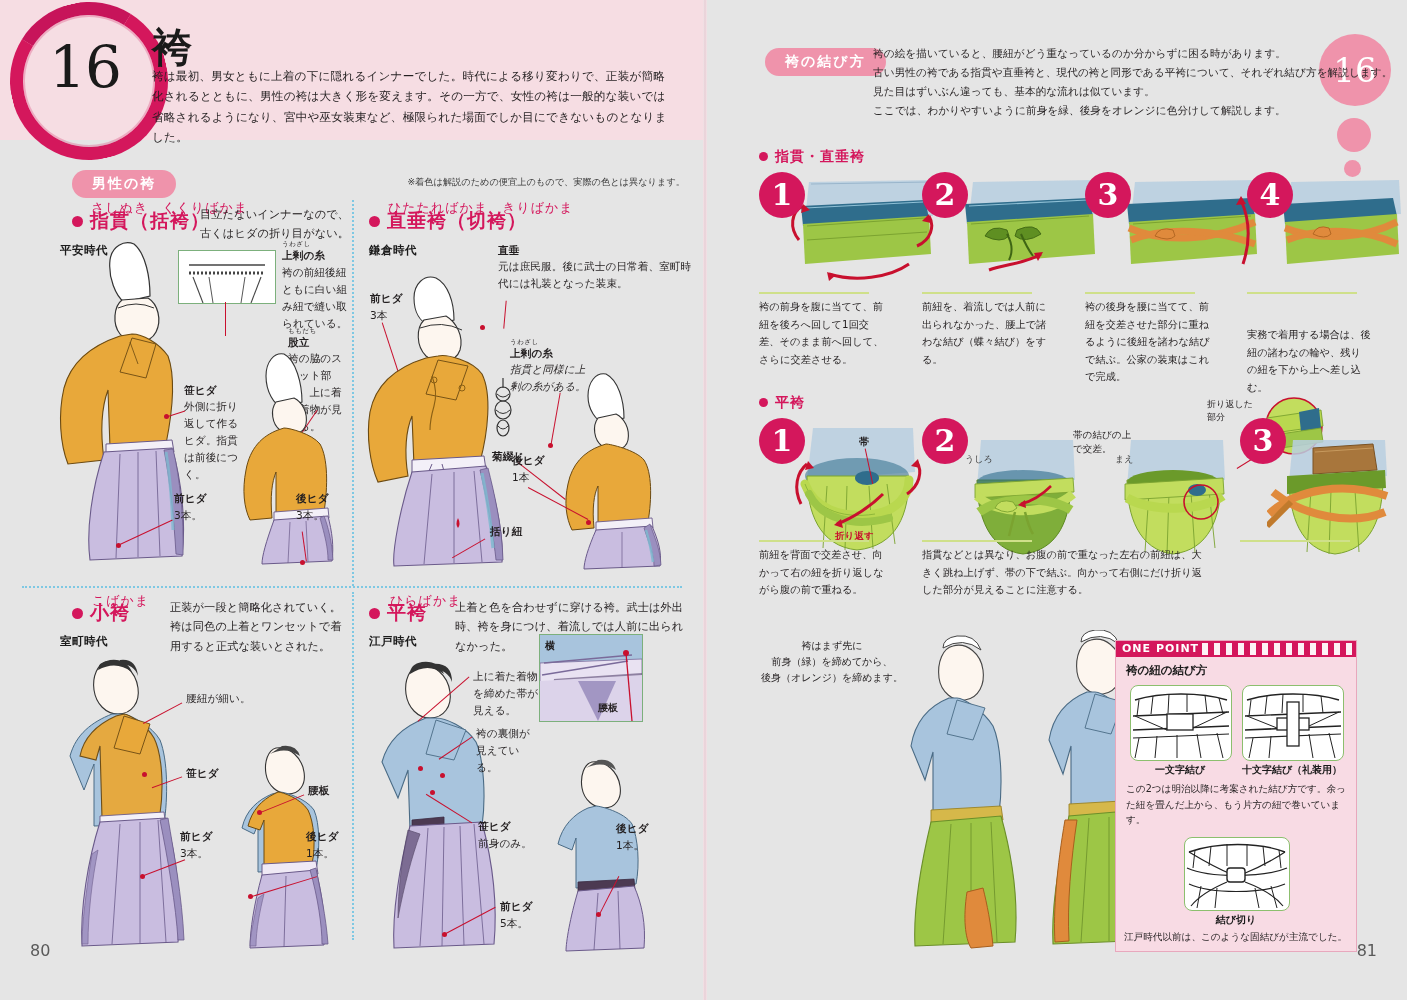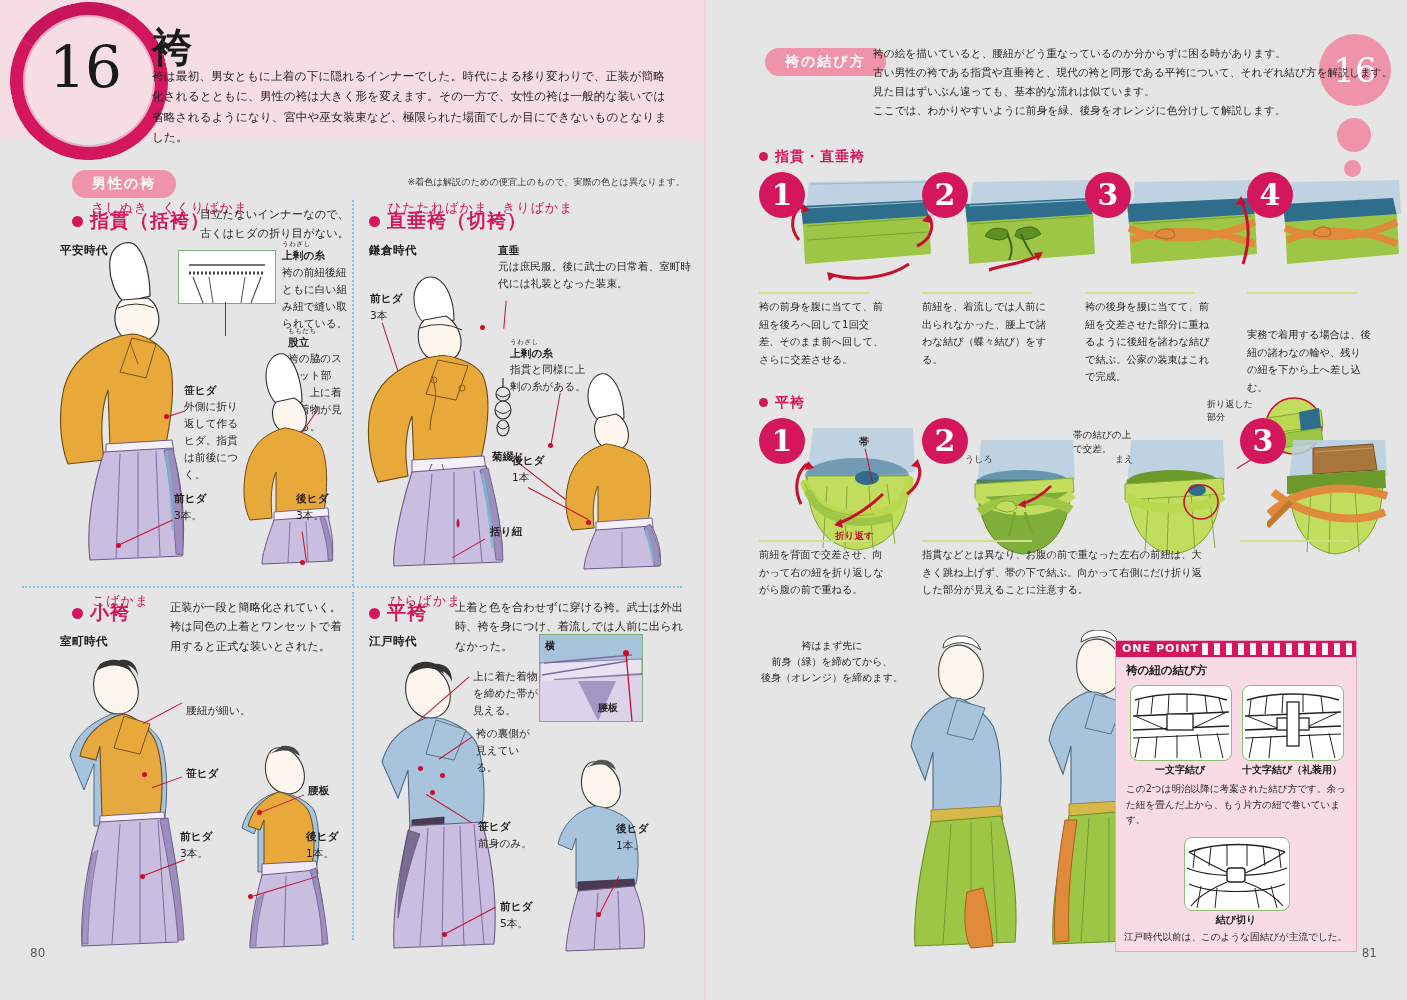--- a/index.html
+++ b/index.html
@@ -48,21 +48,21 @@
     background:#d4175c;vertical-align:middle;margin-right:7px;}
   .sec-name{display:inline-block;font-size:19px;font-weight:bold;color:#d4175c;
     vertical-align:middle;letter-spacing:1px;}
   .ruby{position:absolute;font-size:13px;color:#d4175c;letter-spacing:1px;white-space:nowrap;}
   .era{position:absolute;font-size:11.5px;font-weight:bold;color:#1a1a1a;letter-spacing:.5px;}
   .body-t{position:absolute;font-size:11.2px;line-height:1.72;color:#231f20;letter-spacing:.1px;}
   .lbl{position:absolute;font-size:10.6px;line-height:1.6;color:#231f20;letter-spacing:.1px;}
   .lbl b{font-weight:bold;}
   .lbl-ruby{position:absolute;font-size:6.5px;color:#231f20;letter-spacing:.5px;}
 
-  .pagenum{position:absolute;bottom:40px;font-size:12px;color:#5a5a5a;}
+  .pagenum{position:absolute;bottom:40px;font-size:16px;color:#5a5a5a;}
   .pagenum.l{left:30px;}
   .pagenum.r{right:30px;text-align:center;}
 
   
   .fig{position:absolute;}
   .leader{position:absolute;background:#c8102e;height:1.4px;transform-origin:0 50%;}
   .leaddot{position:absolute;width:5px;height:5px;border-radius:50%;background:#c8102e;}
 
   
   .greenbox{position:absolute;border:1.6px solid #7cb07c;background:#fff;}
@@ -260,21 +260,21 @@
         <path d="M4 32 q7 7 14 0" stroke="#333" stroke-width="1" fill="none"></path>
         <ellipse cx="11" cy="50" rx="6" ry="8" fill="none" stroke="#333" stroke-width="1.2"></ellipse>
         <path d="M6 48 q5 6 10 0" stroke="#333" stroke-width="1" fill="none"></path>
       </svg>
     </div>
     <div class="lbl" style="left:492px;top:448px;font-weight:bold;">菊綴じ</div>
     <div class="leader" style="left:518px;top:462px;width:60px;transform:rotate(38deg);"></div>
 
     <div class="lbl-ruby" style="left:510px;top:338px;">うわざし</div>
     <div class="lbl" style="left:510px;top:345px;font-weight:bold;">上剰の糸</div>
-    <div class="lbl" style="left:510px;top:361px;width:78px;">指貫と同様に上剰の糸がある。</div>
+    <div class="lbl" style="left:510px;top:361px;width:78px;font-style:italic;">指貫と同様に上剰の糸がある。</div>
     <div class="leader" style="left:560px;top:392px;width:55px;transform:rotate(100deg);"></div>
     <div class="leaddot" style="left:548px;top:443px;"></div>
 
     <div class="fig" style="left:552px;top:370px;">
       <svg width="136" height="200" viewBox="0 0 136 200">
         <path d="M54 4 C44 2 36 12 36 26 C36 40 44 50 52 54 L72 48 C72 30 66 10 54 4 Z" fill="#fff" stroke="#333" stroke-width="1.1"></path>
         <path d="M46 48 C40 56 42 70 50 76 C60 84 74 80 76 70 C78 58 72 48 64 44 Z" fill="#fdf6ef" stroke="#333" stroke-width="1.1"></path>
         <path d="M48 76 C32 82 20 94 16 114 C12 132 14 148 20 160 L42 158 C40 138 42 124 46 116 L46 154 L96 152 C100 128 100 102 92 90 C84 80 58 74 54 74 Z" fill="#e8a83a" stroke="#6b4a12" stroke-width="1"></path>
         <path d="M44 152 L100 148 L101 158 L44 162 Z" fill="#f3f0f8" stroke="#6a5a8a" stroke-width=".9"></path>
         <path d="M44 160 C36 178 32 192 32 199 L108 196 C110 182 106 170 100 156 Z" fill="#c9bde0" stroke="#6a5a8a" stroke-width="1"></path>
@@ -316,21 +316,21 @@
 
         <path d="M46 174 C34 212 26 260 28 298 L124 294 C128 250 122 208 112 170 Z" fill="#c9bde0" stroke="#6a5a8a" stroke-width="1.1"></path>
         <path d="M66 176 L58 296" stroke="#6a5a8a" stroke-width=".8" fill="none"></path>
         <path d="M86 174 L86 295" stroke="#6a5a8a" stroke-width=".8" fill="none"></path>
         <path d="M104 172 L112 294" stroke="#6a5a8a" stroke-width=".8" fill="none"></path>
         <path d="M106 172 C114 212 122 258 124 292 L130 292 C128 248 120 206 114 170 Z" fill="#9b8fbf" stroke="#6a5a8a" stroke-width=".8"></path>
         <path d="M38 206 C32 244 28 276 28 296 L34 296 C34 266 38 232 44 202 Z" fill="#9b8fbf" stroke="#6a5a8a" stroke-width=".7" opacity=".85"></path>
       </svg>
     </div>
 
-    <div class="lbl" style="left:186px;top:690px;margin-top:12px;">腰紐が細い。</div>
+    <div class="lbl" style="left:186px;top:690px;">腰紐が細い。</div>
     <div class="leader" style="left:182px;top:702px;width:44px;transform:rotate(152deg);"></div>
     <div class="leaddot" style="left:142px;top:772px;"></div>
 
     <div class="lbl" style="left:186px;top:765px;font-weight:bold;">笹ヒダ</div>
     <div class="leader" style="left:182px;top:776px;width:32px;transform:rotate(160deg);"></div>
 
     <div class="lbl" style="left:180px;top:828px;">
       <b>前ヒダ</b><br><span>3本。</span>
     </div>
     <div class="leaddot" style="left:140px;top:874px;"></div>

